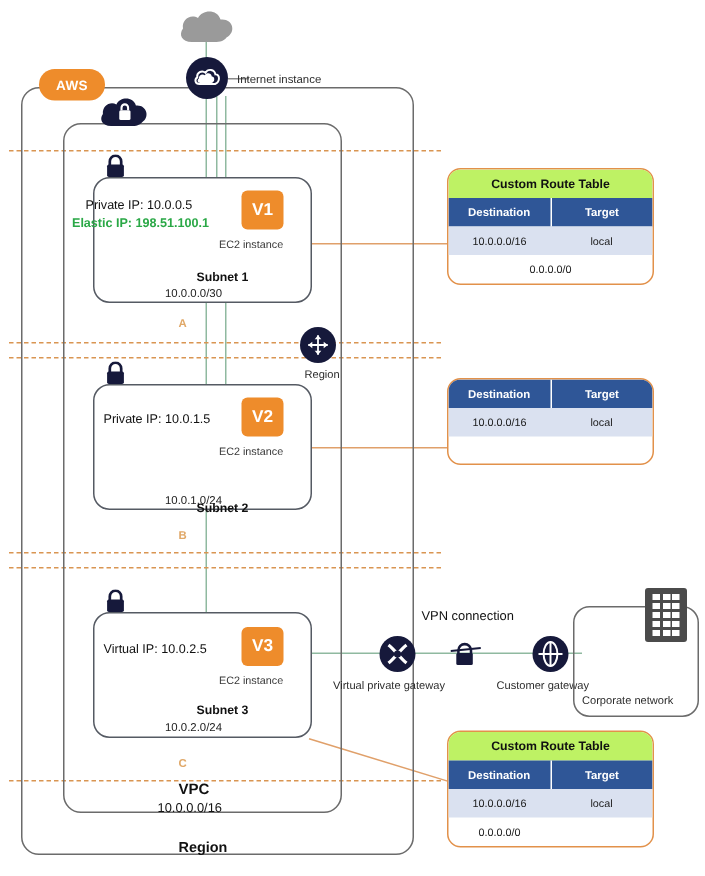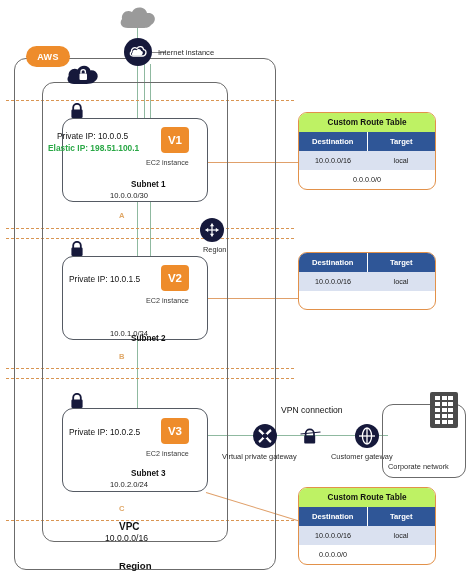--- a/index.html
+++ b/index.html
@@ -254,21 +254,21 @@
 
   <div class="abs ip-line" style="left:69px; top:274px;">Private IP: 10.0.1.5</div>
   <div class="abs ec2 ec2-2">
     <span>V2</span>
   </div>
   <div class="abs ec2-cap" style="left:146px; top:296px;">EC2 instance</div>
   <div class="abs subnet-name" style="left:111px; top:334px;">Subnet 2</div>
   <div class="abs subnet-cidr" style="left:110px; top:329px;">10.0.1.0/24</div>
   <div class="abs az-letter" style="left:119px; top:352px;">B</div>
 
-  <div class="abs ip-line" style="left:69px; top:427px;">Private IP: 10.0.2.5</div>
+  <div class="abs ip-line" style="left:69px; top:427px;">Virtual IP: 10.0.2.5</div>
   <div class="abs ec2 ec2-3">
     <span>V3</span>
   </div>
   <div class="abs ec2-cap" style="left:146px; top:449px;">EC2 instance</div>
   <div class="abs subnet-name" style="left:111px; top:469px;">Subnet 3</div>
   <div class="abs subnet-cidr" style="left:110px; top:480px;">10.0.2.0/24</div>
   <div class="abs az-letter" style="left:119px; top:504px;">C</div>
 
   <div class="abs vpc-name" style="left:119px; top:521px;">VPC</div>
   <div class="abs vpc-cidr" style="left:105px; top:533px;">10.0.0.0/16</div>

